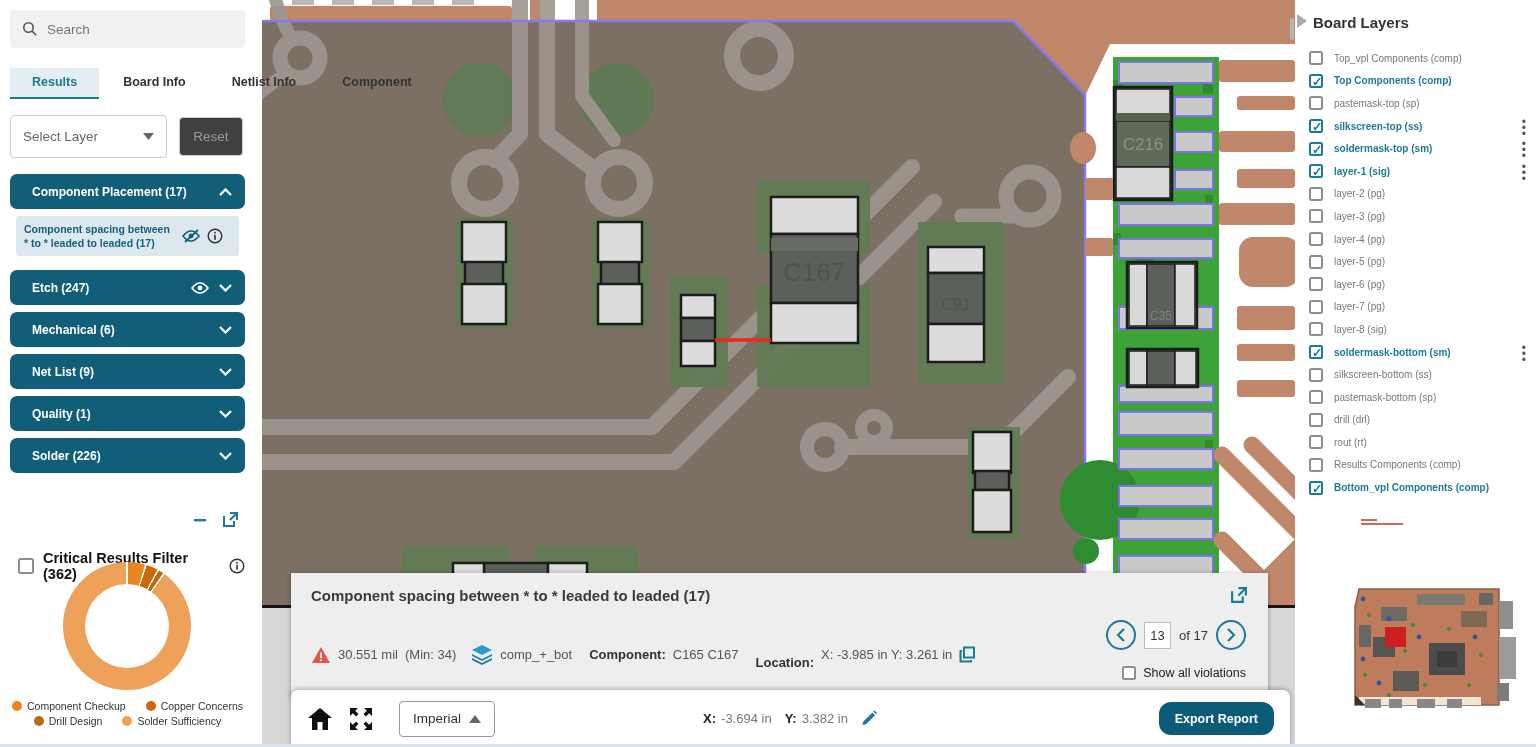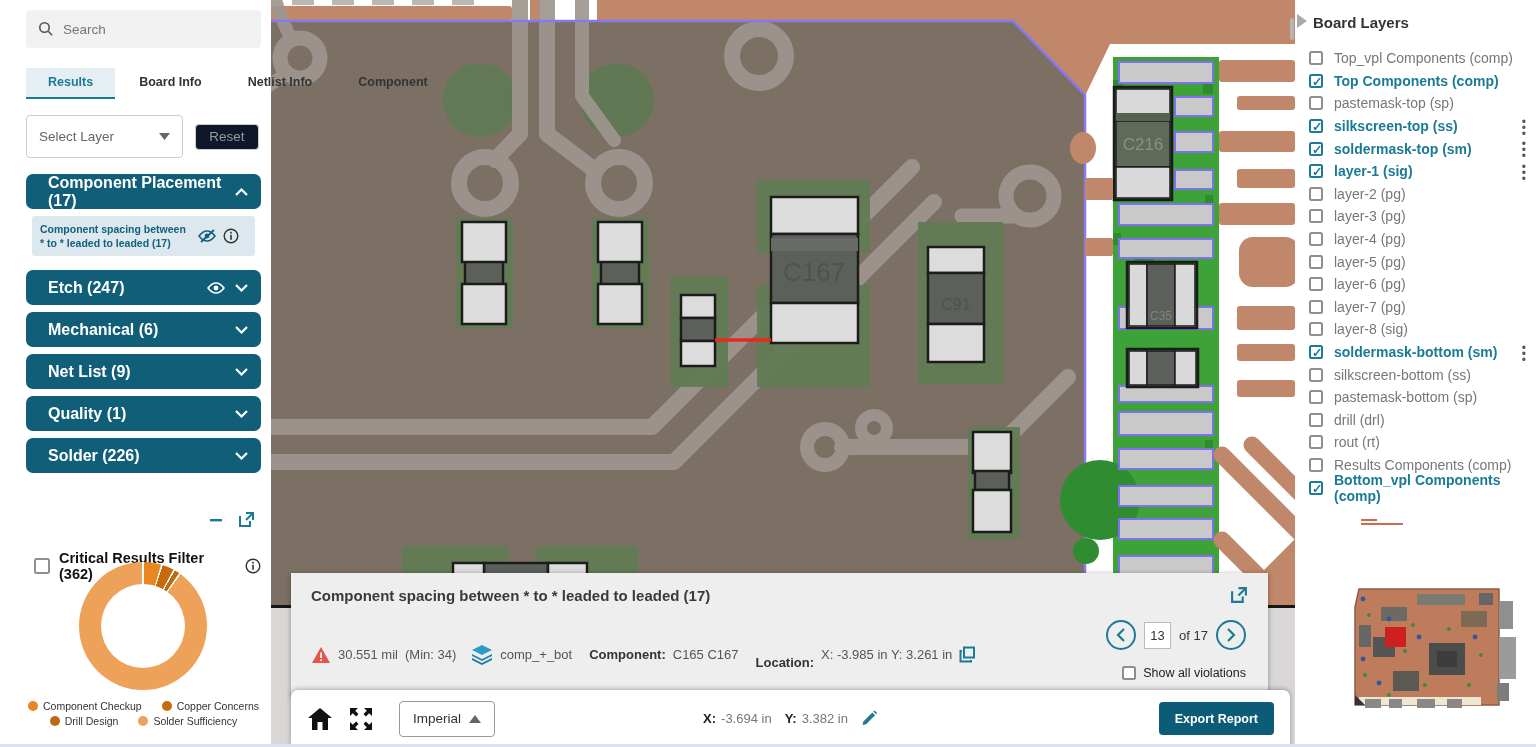--- a/index.html
+++ b/index.html
@@ -1,31 +1,31 @@
 <!DOCTYPE html>
 <html><head>
 <meta charset="utf-8">
 <style>
   * { margin:0; padding:0; box-sizing:border-box; }
   html,body { width:1536px; height:747px; overflow:hidden; background:#fff;
     font-family:"Liberation Sans", sans-serif; position:relative; }
   :root{ --accent:#1b7a96; --catbg:#115e78; --exportbg:#0d5c77; }
 
   
-  .left-sidebar{ position:absolute; left:16px; top:0; width:255px; height:747px; background:#fff; padding:10px; z-index:20;}
+  .left-sidebar{ position:absolute; left:0; top:0; width:255px; height:747px; background:#fff; padding:10px; z-index:20;}
   .search-box{ width:235px; height:38px; background:#f1f1f1; border-radius:4px; display:flex; align-items:center; gap:9px; padding:0 12px; }
   .search-box .ph{ color:#757575; font-size:13.5px; }
   .tabs{ display:flex; margin-top:20px; gap:2px; }
   .tab{ font-size:12.5px; font-weight:bold; color:#333; padding:7px 22px 8px; cursor:pointer; white-space:nowrap; }
   .tab.active{ color:var(--accent); background:#e5eef2; border-bottom:2.5px solid var(--accent); }
   .filter-row{ display:flex; margin-top:16px; gap:12px; align-items:center; }
   .select-layer{ width:157px; height:43px; border:1px solid #ccc; border-radius:4px; display:flex; align-items:center; justify-content:space-between; padding:0 12px; color:#666; font-size:13.5px; background:#fff; }
-  .reset-btn{ width:64px; height:26px; border:1px solid #ccc; border-radius:4px; background:#0f172a; color:#9a9a9a; font-size:13.5px; }
+  .reset-btn{ width:64px; height:39px; border:1px solid #ccc; border-radius:4px; background:#404040; color:#9a9a9a; font-size:13.5px; }
   .cats{ margin-top:16px; }
-  .cat{ width:235px; height:35px; background:var(--catbg); border-radius:7px; margin-bottom:7px; color:#fff; font-size:16px; font-weight:bold; display:flex; align-items:center; padding:0 13px 0 22px; cursor:pointer; }
+  .cat{ width:235px; height:35px; background:var(--catbg); border-radius:7px; margin-bottom:7px; color:#fff; font-size:12px; font-weight:bold; display:flex; align-items:center; padding:0 13px 0 22px; cursor:pointer; }
   .cat .lbl{ flex:1; }
   .cat .ic{ display:flex; align-items:center; margin-left:10px; }
   .subitem{ width:223px; margin:1px 6px 14px 6px; background:#dce8ee; border-radius:3px; padding:6px 8px; display:flex; align-items:center; gap:6px; }
   .subitem .txt{ width:152px; font-size:10.5px; font-weight:bold; color:#14607c; line-height:1.35; }
   .tools-row{ display:flex; justify-content:flex-end; gap:14px; margin-top:38px; padding-right:6px; align-items:center; }
   .critical-row{ display:flex; align-items:center; gap:9px; margin-top:22px; padding-left:8px; }
   .critical-row .clbl{ font-size:14.5px; font-weight:bold; color:#111; }
   .cb{ width:16px; height:16px; border:2px solid #8e8e8e; border-radius:2.5px; background:#fff; position:relative; flex:0 0 auto; cursor:pointer; }
   .cb.on{ border-color:var(--accent); }
   .cb.on::after{ content:"✓"; position:absolute; left:1px; top:-3px; color:var(--accent); font-size:14px; font-weight:bold; }
@@ -59,32 +59,32 @@
   .pager-num{ width:27px; height:27px; border:1px solid #bbb; background:#fff; text-align:center; font-size:13px; color:#333; line-height:25px; }
   .pager-of{ font-size:13px; color:#333; }
   .showall{ position:absolute; right:22px; top:93px; display:flex; align-items:center; gap:7px; font-size:12.5px; color:#222; }
   .showall .cb{ width:14px; height:14px; }
 
   
   .toolbar{ position:absolute; left:291px; top:690px; width:999px; height:57px; background:#fff; border-radius:7px 7px 0 0; box-shadow:0 -1px 5px rgba(0,0,0,.3); display:flex; align-items:center; padding:0 16px; z-index:11; }
   .unit-box{ margin-left:26px; border:1px solid #999; border-radius:4px; height:36px; width:96px; display:flex; align-items:center; justify-content:center; gap:8px; font-size:13.5px; color:#333; cursor:pointer; }
   .coords{ position:absolute; left:50%; transform:translateX(-50%); display:flex; align-items:center; gap:5px; font-size:13px; color:#777; }
   .coords b{ color:#222; }
-  .export-btn{ margin-left:auto; background:var(--exportbg); color:#fff; font-size:12.5px; font-weight:bold; border:none; border-radius:4px; height:33px; padding:0 16px; cursor:pointer; }
+  .export-btn{ margin-left:auto; background:var(--exportbg); color:#fff; font-size:12.5px; font-weight:bold; border:none; border-radius:12px; height:33px; padding:0 16px; cursor:pointer; }
 
   
   .right-sidebar{ position:absolute; left:1295px; top:0; width:241px; height:747px; background:#fff; z-index:20; padding:14px 0 0 0; }
   .bl-header{ display:flex; align-items:flex-start; gap:6px; padding-left:2px; }
   .bl-tri{ width:0; height:0; border-left:10px solid #a9a9a9; border-top:7px solid transparent; border-bottom:7px solid transparent; }
   .bl-title{ font-size:15px; font-weight:bold; color:#333; }
   .bl-list{ margin-top:16px; padding-left:14px; }
   .bl-item{ display:flex; align-items:center; gap:11px; height:22.6px; position:relative; cursor:pointer; }
   .bl-item .cb{ width:14px; height:14px; border-width:2px; }
   .bl-item .cb.on::after{ font-size:12.5px; top:-2px; left:1px; }
-  .bl-item .t{ font-size:14px; color:#777; }
+  .bl-item .t{ font-size:10px; color:#777;text-align:center; }
   .bl-item.on .t{ color:var(--accent); font-weight:bold; }
   .kebab{ position:absolute; right:10px; top:4px; color:#555; font-size:12px; letter-spacing:0; line-height:.5; cursor:pointer; }
   .tiny-red{ margin:20px 0 0 66px; }
   .tiny-red div{ height:2px; background:#cf6a52; margin-bottom:2px; }
   .thumb{ position:absolute; left:34px; top:585px; width:192px; height:148px; }
   .page-bottom-line{ position:absolute; left:0; bottom:0; width:1536px; height:3px; background:#dde2ef; z-index:30; }
   svg{ display:block; }
 </style>
 </head>
 <body>

